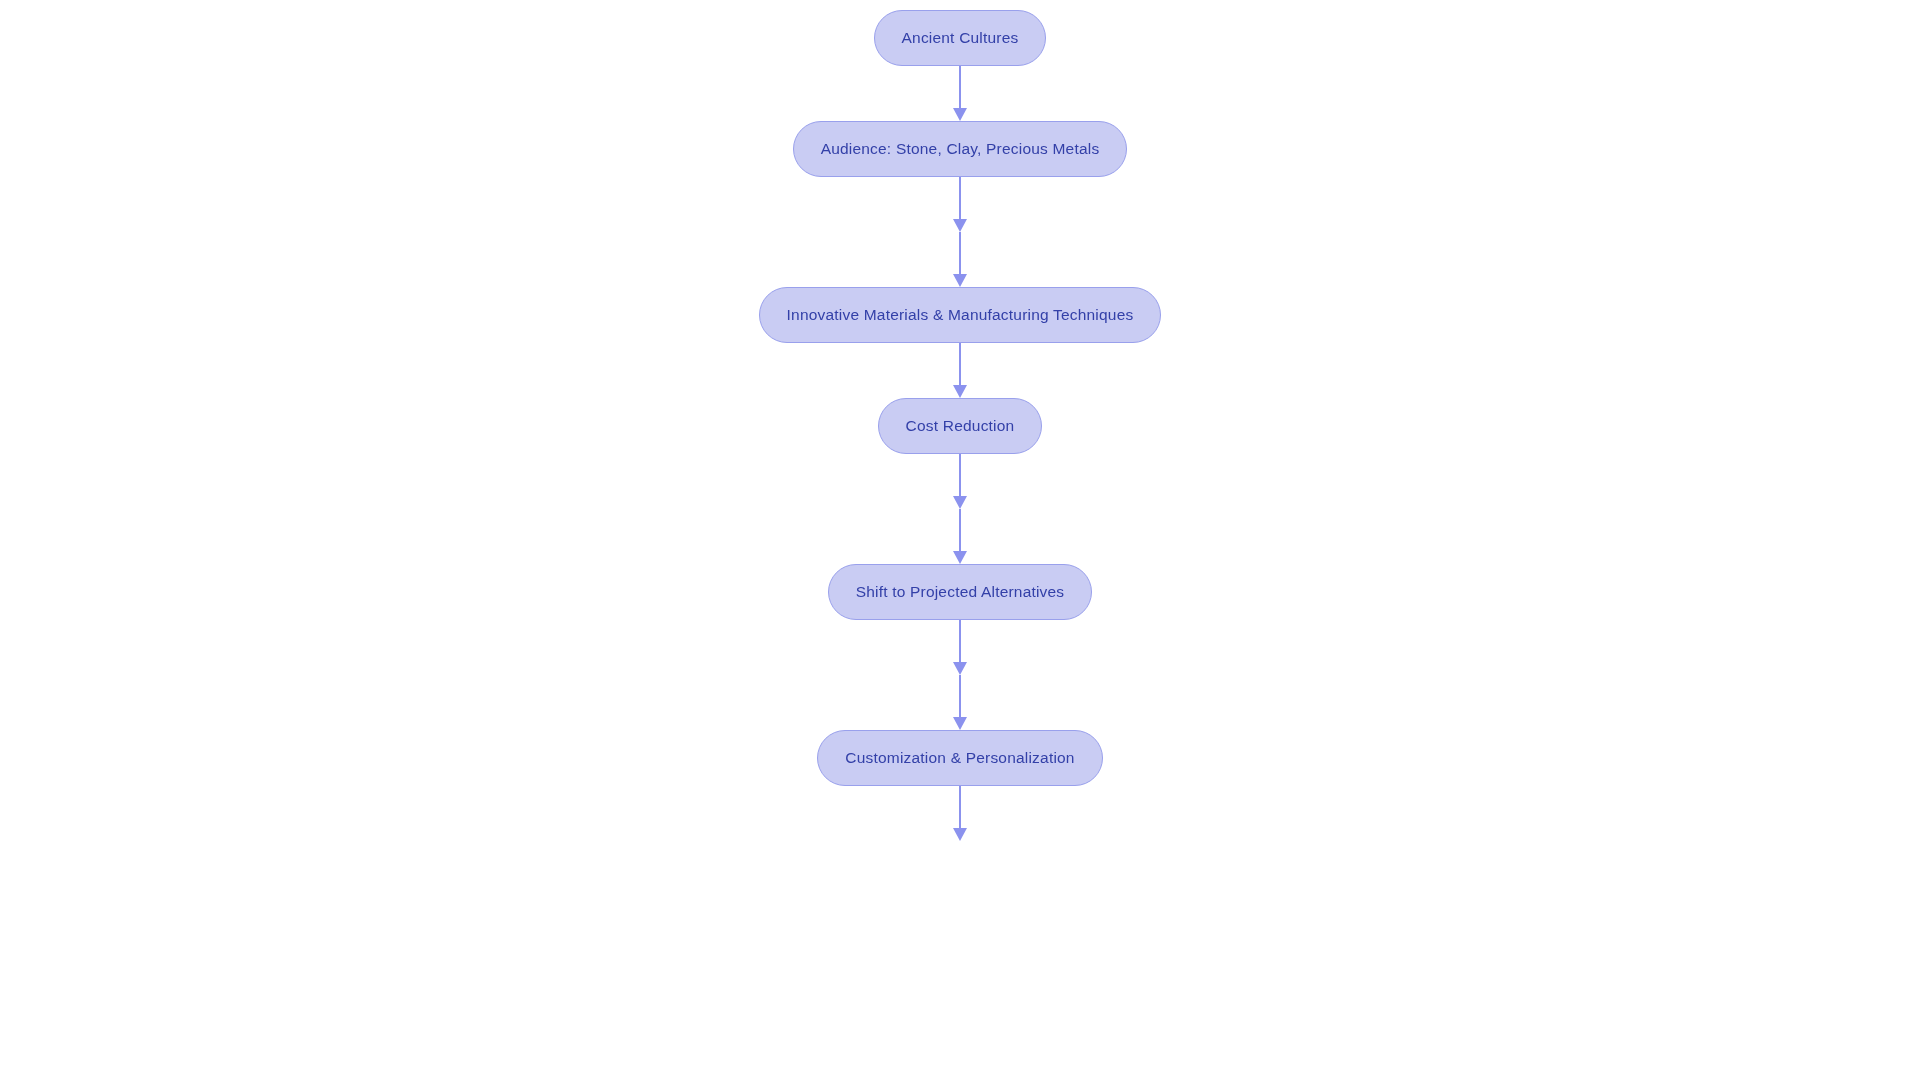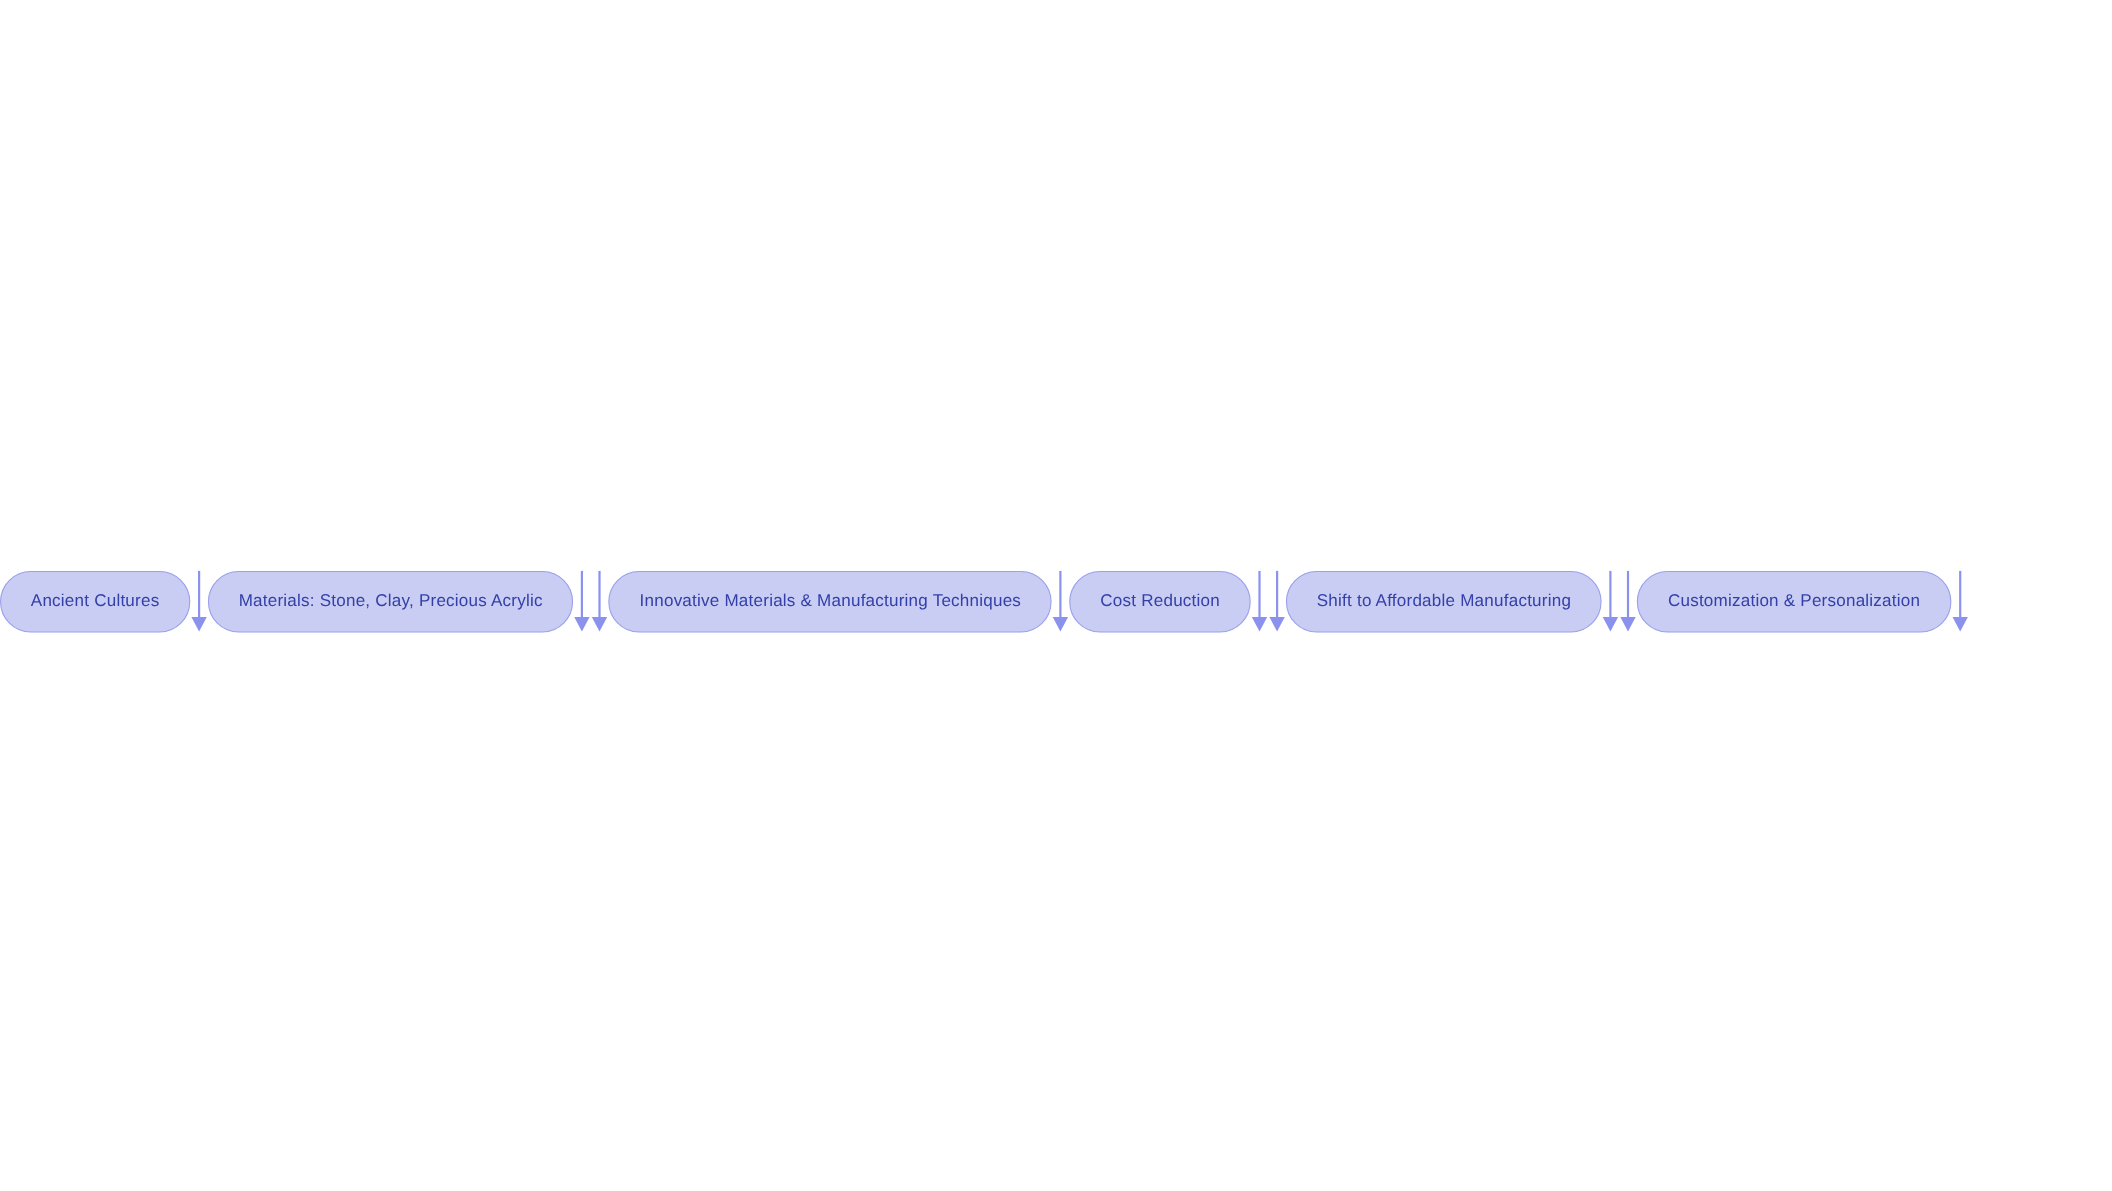--- a/index.html
+++ b/index.html
@@ -10,21 +10,21 @@
   body {
     width: 1920px;
     height: 1083px;
     overflow: hidden;
     font-family: "Liberation Sans", sans-serif;
   }
   .flowchart {
     width: 100%;
     height: 100%;
     display: flex;
-    flex-direction: row;
+    flex-direction: column;
     align-items: center;
     padding-top: 10px;
     box-sizing: border-box;
   }
   .node {
     height: 56px;
     line-height: 53px;
     padding: 0 27px;
     box-sizing: border-box;
     background: var(--node-fill, #c9ccf3);
@@ -62,21 +62,21 @@
 </style>
 </head>
 <body style="background: rgb(255, 255, 255);">
 
 <div class="flowchart">
     <div class="node">Ancient Cultures</div>
     <div class="connector">
       <div class="line"></div>
       <div class="head"></div>
     </div>
-    <div class="node">Materials: Stone, Clay, Precious Acrylic</div>
+    <div class="node">Audience: Stone, Clay, Precious Metals</div>
     <div class="connector">
       <div class="line"></div>
       <div class="head"></div>
     </div>
     <div class="connector">
       <div class="line"></div>
       <div class="head"></div>
     </div>
     <div class="node">Innovative Materials &amp; Manufacturing Techniques</div>
     <div class="connector">
@@ -85,21 +85,21 @@
     </div>
     <div class="node">Cost Reduction</div>
     <div class="connector">
       <div class="line"></div>
       <div class="head"></div>
     </div>
     <div class="connector">
       <div class="line"></div>
       <div class="head"></div>
     </div>
-    <div class="node">Shift to Affordable Manufacturing</div>
+    <div class="node">Shift to Projected Alternatives</div>
     <div class="connector">
       <div class="line"></div>
       <div class="head"></div>
     </div>
     <div class="connector">
       <div class="line"></div>
       <div class="head"></div>
     </div>
     <div class="node">Customization &amp; Personalization</div>
     <div class="connector">

